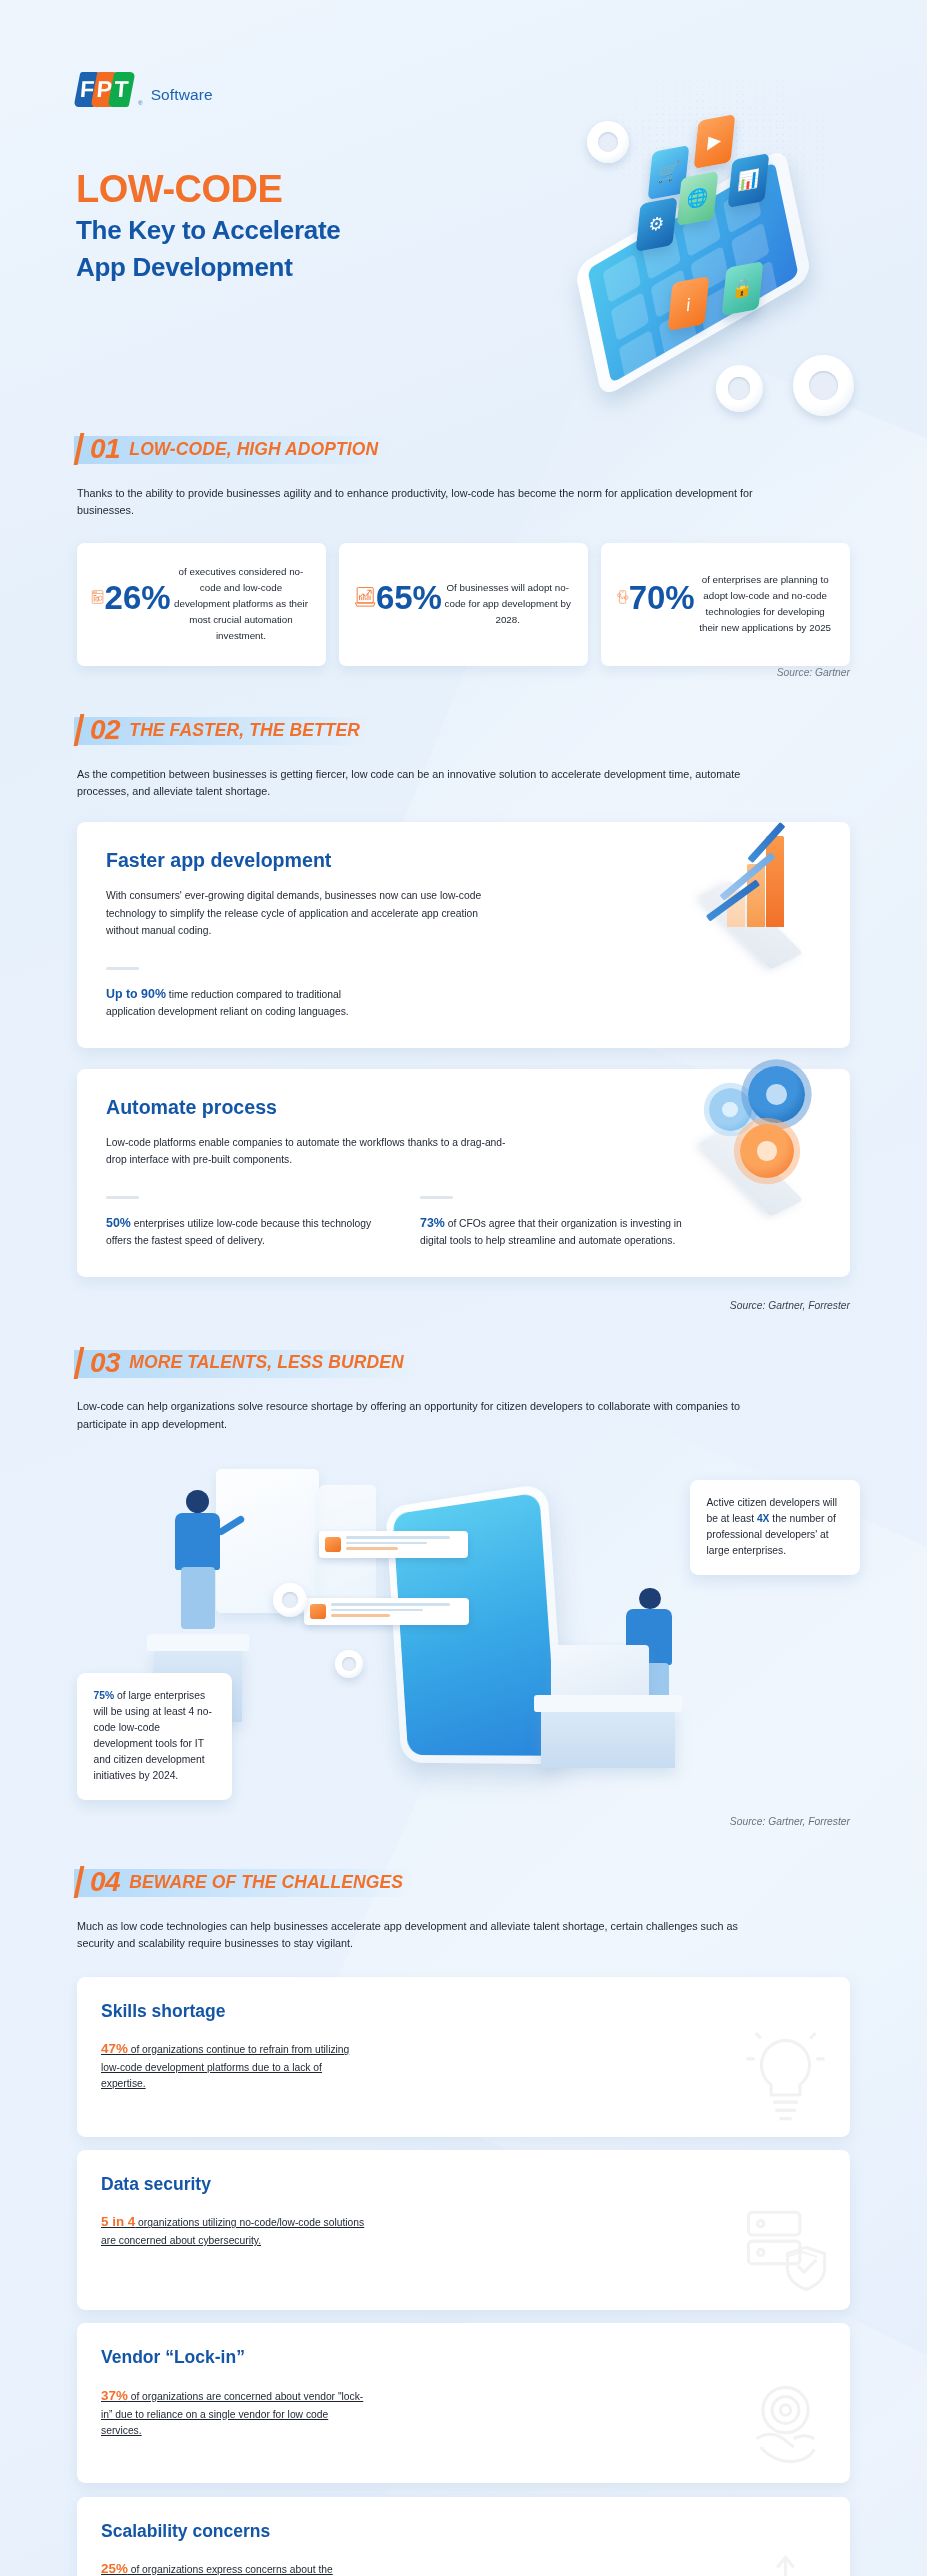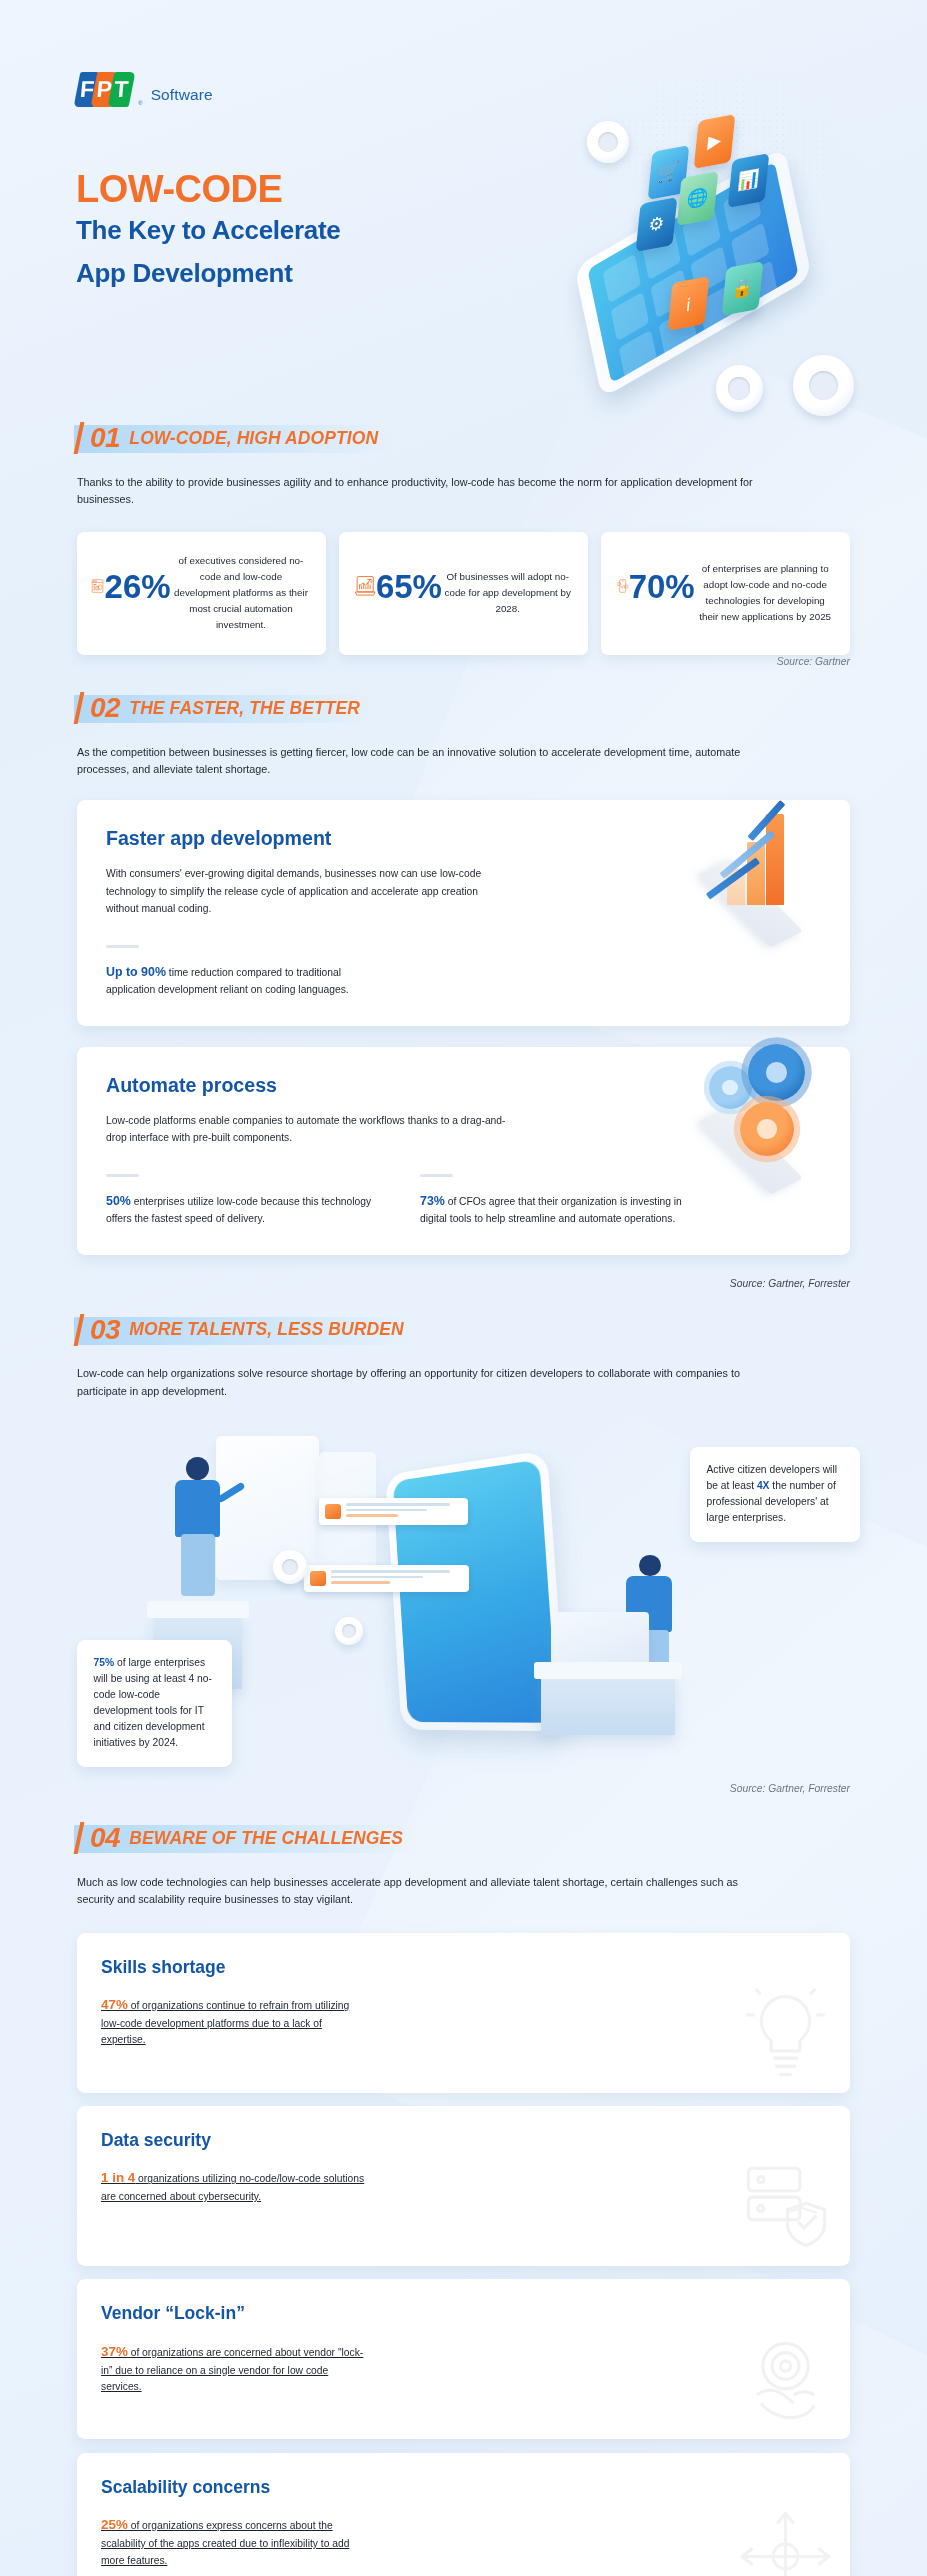--- a/index.html
+++ b/index.html
@@ -95,21 +95,21 @@
     background: radial-gradient(circle at 40% 35%, #ffffff 55%, #dfe9f4 100%);
     box-shadow: 0 4.1px 8.2px rgba(120,150,185,.28);
   }
   .gear-deco::before {
     content: ""; position: absolute; inset: 26%; border-radius: 50%;
     background: #e7eef7; box-shadow: inset 0 1px 2.1px rgba(140,165,195,.5);
   }
 
   
   .section { position: relative; padding: 0 77px; }
-  .sec-head { display: inline-flex; align-items: center; gap: 9.3px; position: relative; }
+  .sec-head { display: inline-flex; align-items: center; gap: 9.3px; position: relative; margin-top: 11px; }
   .sec-head .hl {
     position: absolute; left: -3.1px; top: 3.1px; bottom: 1px; right: -12.4px;
     background: linear-gradient(90deg, rgba(168,212,247,.85) 0%, rgba(196,226,250,.55) 65%, rgba(214,235,252,0) 100%);
     z-index: 0; border-radius: 1px;
   }
   .sec-bar { width: 3.6px; height: 32px; background: #f2702a; transform: skewX(-12deg); position: relative; z-index: 1; }
   .sec-num {
     font-size: 28px; font-weight: bold; font-style: italic; color: #f2702a;
     position: relative; z-index: 1; letter-spacing: -0.5px;
   }
@@ -261,21 +261,21 @@
           <span class="logo-letter">T</span>
         </div>
       </div>
       <span class="logo-reg">®</span>
       <span class="logo-word">Software</span>
     </div>
 
     <div class="hero-title">
       <div class="t1">LOW-CODE</div>
       <div class="t2">The Key to Accelerate</div>
-      <div class="t2" style="margin-top:12px">App Development</div>
+      <div class="t2" style="margin-top:6px">App Development</div>
     </div>
 
     <div class="hero-ill">
       <div class="grid-map"></div>
 
       <div class="gear-deco" style="left:72px;top:75px;width:42px;height:42px;"></div>
       <div class="gear-deco" style="left:201px;top:319px;width:47px;height:47px;"></div>
       <div class="gear-deco" style="left:278px;top:309px;width:61px;height:61px;"></div>
 
       <div class="phone">
@@ -512,21 +512,21 @@
         <svg class="chal-watermark" viewBox="0 0 100 100" fill="none" stroke="currentColor" stroke-width="3">
           <rect x="14" y="10" width="50" height="22" rx="4"></rect>
             <rect x="14" y="38" width="50" height="22" rx="4"></rect>
           <circle cx="26" cy="21" r="3"></circle>
             <circle cx="26" cy="49" r="3"></circle>
           <path d="M60 52l24-8 24 8" transform="scale(.62) translate(22 34)"></path>
           <path d="M70 44l18 6v14c0 10-8 17-18 21-10-4-18-11-18-21V50z"></path>
           <path d="M62 62l6 6 12-12"></path>
         </svg>
         <div class="chal-title">Data security</div>
-        <p class="chal-txt"><b>1 in 4</b><span> organizations utilizing no-code/low-code solutions are concerned about cybersecurity.</span></p>
+        <p class="chal-txt"><b>5 in 4</b><span> organizations utilizing no-code/low-code solutions are concerned about cybersecurity.</span></p>
       </div>
 
       <div class="chal-card">
         <svg class="chal-watermark" viewBox="0 0 100 100" fill="none" stroke="currentColor" stroke-width="3">
           <circle cx="50" cy="34" r="22"></circle>
             <circle cx="50" cy="34" r="13"></circle>
             <circle cx="50" cy="34" r="5"></circle>
           <path d="M22 62c8-6 18-6 26 0l10 8M78 62c-6-4-14-4-20 0"></path>
           <path d="M26 70c6 8 18 14 28 14 12 0 20-5 24-12"></path>
         </svg>

